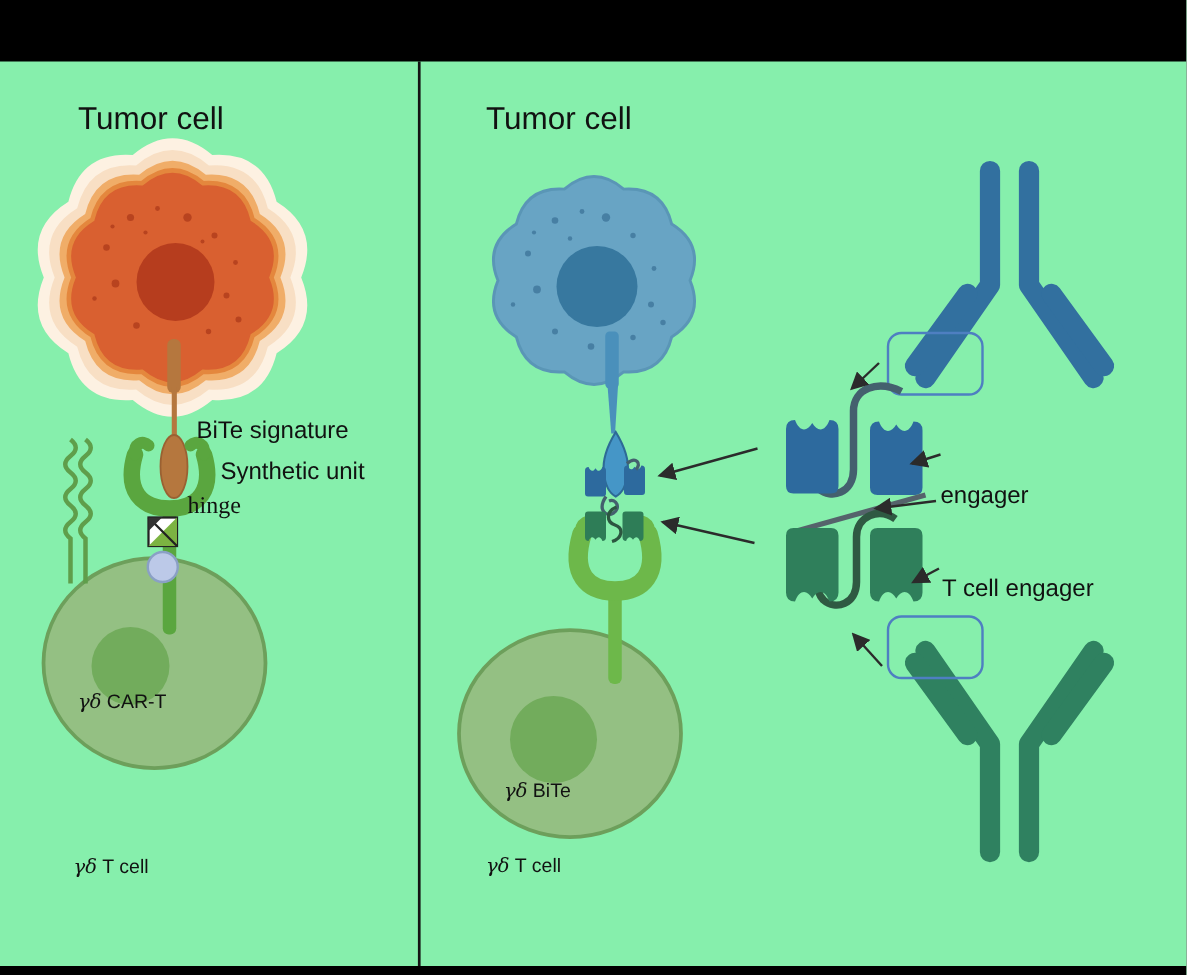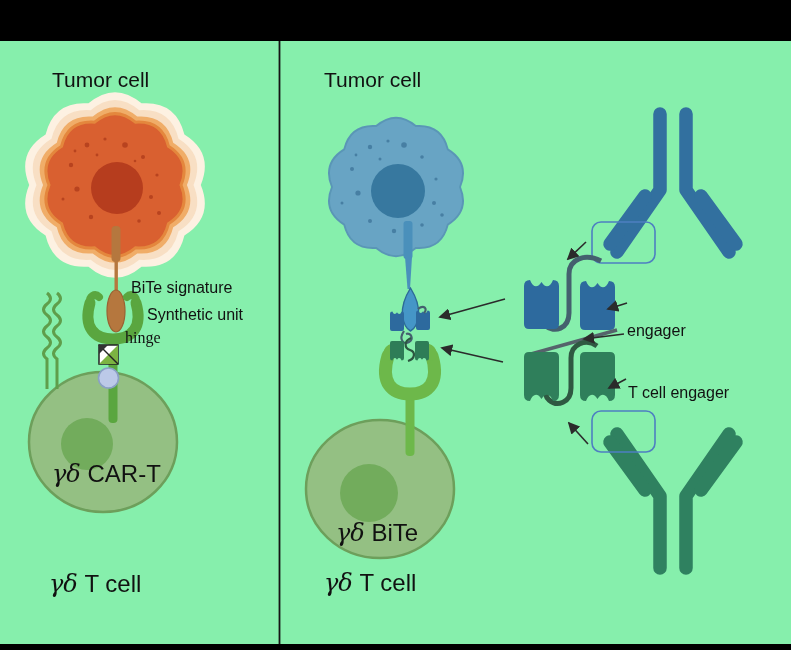--- a/index.html
+++ b/index.html
@@ -5,21 +5,21 @@
   html,body{margin:0;padding:0;background:#888;}
   #stage{position:relative;width:791px;height:650px;background:#86efac;overflow:hidden;
          font-family:"Liberation Sans",sans-serif;color:#111;}
   .bar{position:absolute;left:0;width:791px;background:#000;}
   #bar-top{top:0;height:41px;}
   #bar-bottom{top:644px;height:6px;}
   svg{position:absolute;left:0;top:0;}
   .lbl{position:absolute;white-space:nowrap;line-height:1.1;color:#111;}
   .title{font-size:21px;}
   .small{font-size:16px;}
-  .cellname{font-size:24px;}
+  .cellname{font-size:13px;}
   .gk{font-family:"DejaVu Serif",serif;font-style:italic;}
 </style>
 </head>
 <body>
 
 <div id="stage">
 
   <svg width="791" height="650" viewBox="0 0 791 650">
     <defs>
       <marker id="ah" viewBox="0 0 10 10" refX="8.5" refY="5" markerWidth="7.5" markerHeight="7.5" orient="auto-start-reverse">

